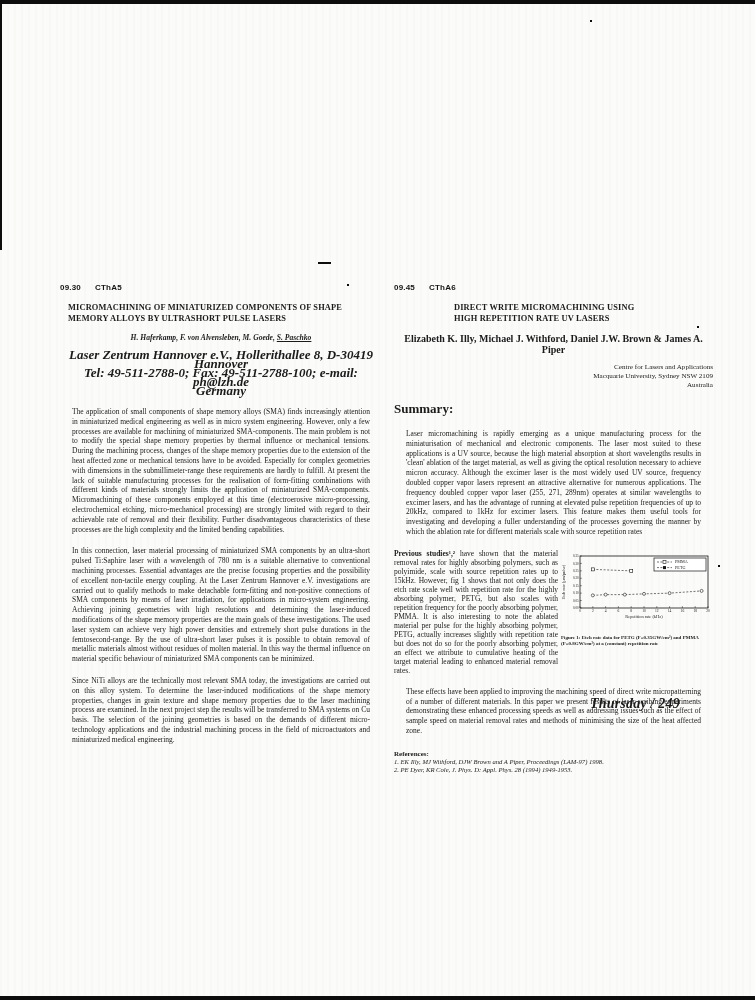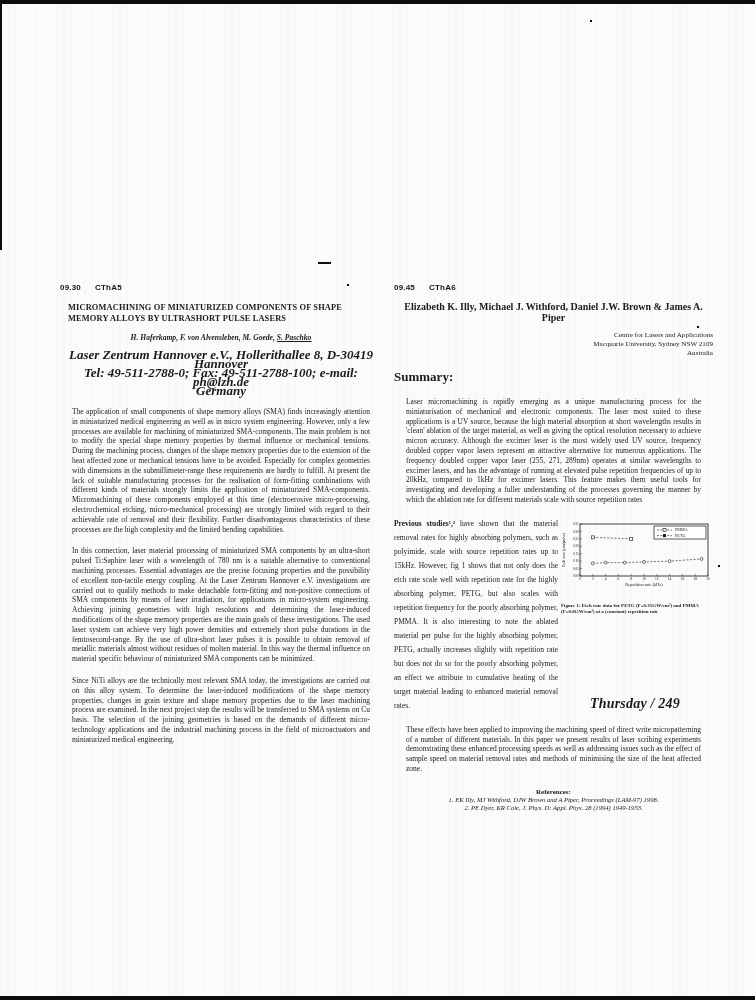--- a/index.html
+++ b/index.html
@@ -35,29 +35,29 @@
   }
   .affil-plain{
     text-align:right;font-size:7.1px;line-height:9px;margin-top:8px;
   }
   .body-text{font-size:7.5px;line-height:9.8px;text-align:justify;}
   .body-text p{margin:12px;}
   .col-left .body-text{margin-top:9px;}
   .summary-label{font-weight:bold;font-size:13px;margin-top:11px;}
   .lead-label{font-weight:bold;}
   .fig-row{display:flex;margin-top:4px;}
-  .fig-text{width:164px;font-size:7.5px;line-height:14px;text-align:justify;}
+  .fig-text{width:164px;font-size:7.5px;line-height:9px;text-align:justify;}
   .fig-box{width:152px;margin-left:3px;margin-top:2px;}
   .fig-box svg{display:block;width:152px;height:80px;}
   svg text{font-family:"Liberation Serif", serif;fill:#1b1b1b;}
   .fig-caption{
     font-size:5px;line-height:6.2px;font-weight:bold;margin-top:4px;text-align:left;
   }
   .after-fig{margin-top:7px;}
-  .refs{margin-top:14px;text-align:center;}
+  .refs{margin-top:14px;}
   .refs-label{font-weight:bold;font-size:7px;}
   .ref-line{font-size:6.6px;line-height:8.4px;font-style:italic;}
   .page-footer{
     position:absolute;left:590px;top:696px;
     font-style:italic;font-weight:bold;font-size:14px;letter-spacing:.2px;
   }
 </style>
 </head>
 <body>
 
@@ -89,20 +89,21 @@
     <p>The application of small components of shape memory alloys (SMA) finds increasingly attention in miniaturized medical engineering as well as in micro system engineering. However, only a few processes are available for machining of miniaturized SMA-components. The main problem is not to modify the special shape memory properties by thermal influence or mechanical tensions. During the machining process, changes of the shape memory properties due to the extension of the heat affected zone or mechanical tensions have to be avoided. Especially for complex geometries with dimensions in the submillimeter-range these requirements are hardly to fulfill. At present the lack of suitable manufacturing processes for the realisation of form-fitting combinations with different kinds of materials strongly limits the application of miniaturized SMA-components. Micromachining of these components employed at this time (electroerosive micro-processing, electrochemical etching, micro-mechanical processing) are strongly limited with regard to their achievable rate of removal and their flexibility. Further disadvantageous characteristics of these processes are the high complexity and the limited bending capabilities.</p>
     <p>In this connection, laser material processing of miniaturized SMA components by an ultra-short pulsed Ti:Saphire laser with a wavelength of 780 nm is a suitable alternative to conventional machining processes. Essential advantages are the precise focusing properties and the possibility of excellent non-tactile energy coupling. At the Laser Zentrum Hannover e.V. investigations are carried out to qualify methods to make detachable form-fitting and non-positive connections of SMA components by means of laser irradiation, for applications in micro-system engineering. Achieving joining geometries with high resolutions and determining the laser-induced modifications of the shape memory properties are the main goals of these investigations. The used laser system can achieve very high power densities and extremely short pulse durations in the femtosecond-range. By the use of ultra-short laser pulses it is possible to obtain removal of metallic materials almost without residues of molten material. In this way the thermal influence on material specific behaviour of miniaturized SMA components can be minimized.</p>
     <p>Since NiTi alloys are the technically most relevant SMA today, the investigations are carried out on this alloy system. To determine the laser-induced modifications of the shape memory properties, changes in grain texture and shape memory properties due to the laser machining process are examined. In the next project step the results will be transferred to SMA systems on Cu basis. The selection of the joining geometries is based on the demands of different micro-technology applications and the industrial machining process in the field of microactuators and miniaturized medical engineering.</p>
   </div>
 </div>
 
 <div class="col col-right">
   <div class="session">
     <span>09.45</span><span class="code">CThA6</span>
   </div>
+  <div class="paper-title" style="margin-left:60px;margin-right:60px;">DIRECT WRITE MICROMACHINING USING HIGH REPETITION RATE UV LASERS</div>
   <div class="authors" style="font-size:10px;font-weight:bold;font-style:normal;">Elizabeth K. Illy, Michael J. Withford, Daniel J.W. Brown &amp; James A. Piper</div>
   <div class="affil-plain">
     <div>Centre for Lasers and Applications</div>
     <div>Macquarie University, Sydney NSW 2109</div>
     <div>Australia</div>
   </div>
   <div class="summary-label">Summary:</div>
   <div class="body-text">
     <p>Laser micromachining is rapidly emerging as a unique manufacturing process for the miniaturisation of mechanical and electronic components. The laser most suited to these applications is a UV source, because the high material absorption at short wavelengths results in 'clean' ablation of the target material, as well as giving the optical resolution necessary to achieve micron accuracy. Although the excimer laser is the most widely used UV source, frequency doubled copper vapor lasers represent an attractive alternative for numerous applications. The frequency doubled copper vapor laser (255, 271, 289nm) operates at similar wavelengths to excimer lasers, and has the advantage of running at elevated pulse repetition frequencies of up to 20kHz, compared to 1kHz for excimer lasers. This feature makes them useful tools for investigating and developing a fuller understanding of the processes governing the manner by which the ablation rate for different materials scale with source repetition rates</p>
   </div>

